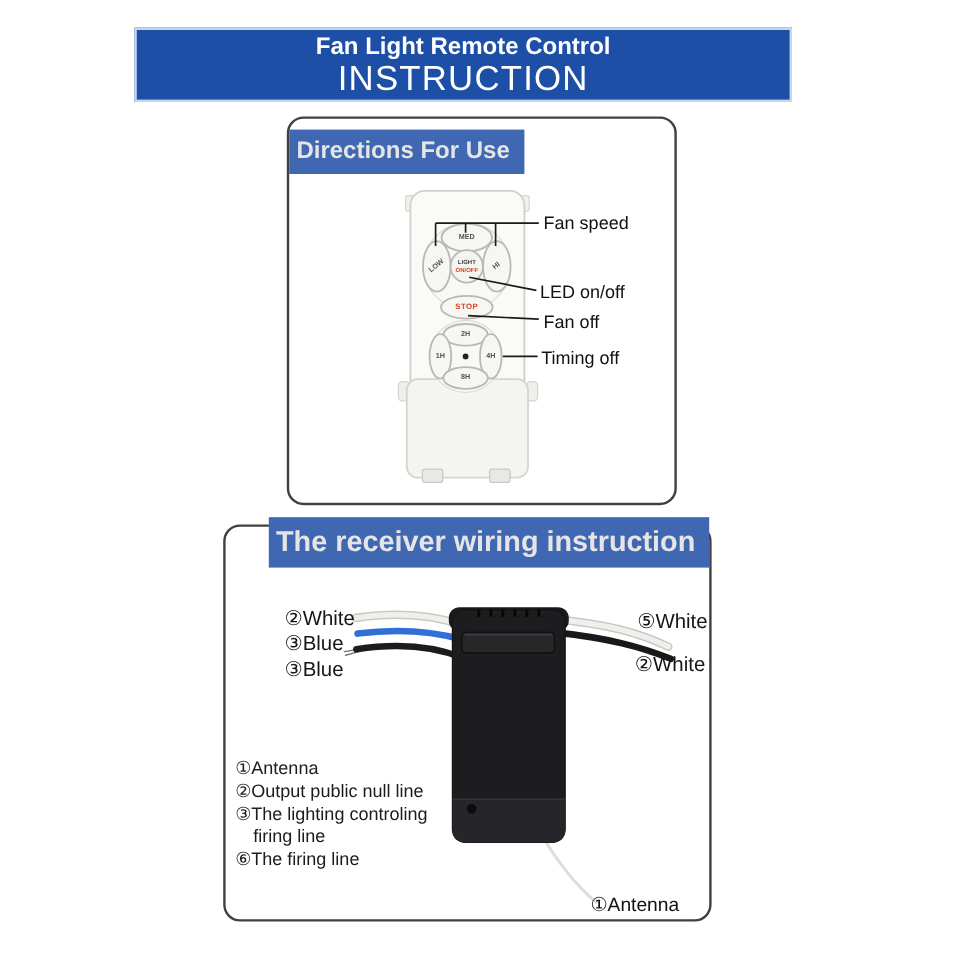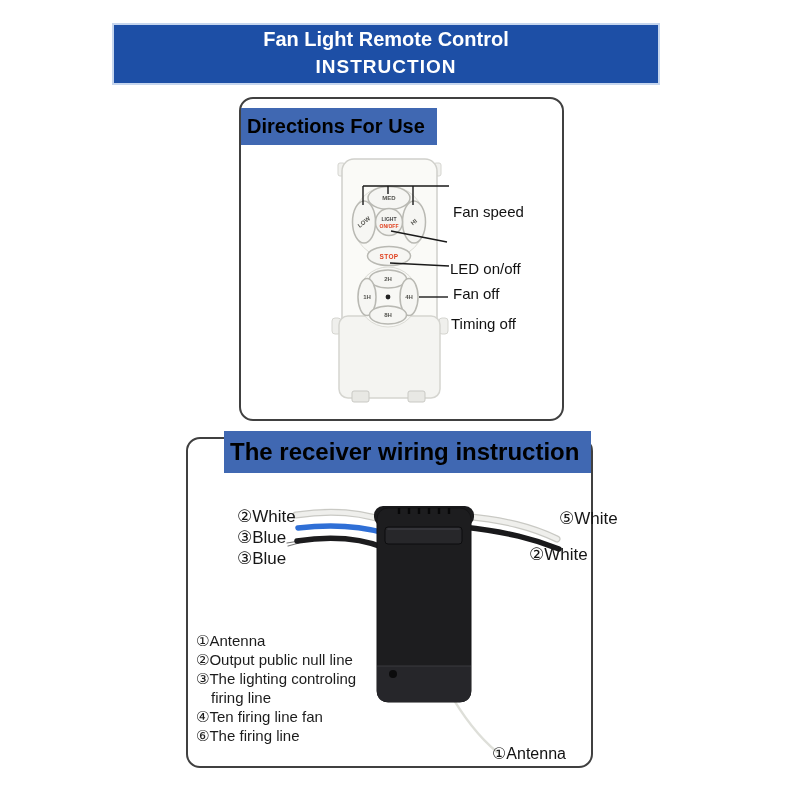--- a/index.html
+++ b/index.html
@@ -4,27 +4,27 @@
 <style>
   html,body{margin:0;padding:0;background:#fff;}
   .page{position:relative;width:800px;height:800px;background:#ffffff;overflow:hidden;
         font-family:"Liberation Sans","DejaVu Sans",sans-serif;color:#1a1a1a;}
 
   
   .banner{position:absolute;left:112px;top:23px;width:544px;height:58px;
           background:#1d4fa6;border:2px solid #c6d6ee;
           display:flex;flex-direction:column;align-items:center;justify-content:center;}
   .banner-line1{color:#fff;font-weight:bold;font-size:20px;line-height:24px;}
-  .banner-line2{color:#fff;font-weight:bold;font-size:19px;line-height:31px;letter-spacing:1px;}
+  .banner-line2{color:#fff;font-weight:normal;font-size:29px;line-height:31px;letter-spacing:1px;}
 
   
   .panel{position:absolute;border:2px solid #404040;border-radius:14px;background:#fff;}
   .panel1{left:239px;top:97px;width:321px;height:320px;}
   .panel2{left:186px;top:437px;width:403px;height:327px;}
-  .panel-title{position:absolute;background:#4068b2;color:#000000;font-weight:bold;
+  .panel-title{position:absolute;background:#4068b2;color:#e5e5e5;font-weight:bold;
                padding:7px 12px 7px 6px;white-space:nowrap;text-align:right;}
   .panel1-title{left:241px;top:108px;font-size:20px;}
   .panel2-title{left:188px;top:431px;font-size:24px;margin-left:36px;}
 
   
   svg.art{position:absolute;left:0;top:0;pointer-events:none;}
 
   
   .btn{position:absolute;transform:translate(-50%,-50%);font-size:6px;font-weight:bold;
        color:#53534e;letter-spacing:0;white-space:nowrap;}
@@ -33,32 +33,32 @@
   .btn-hi{left:414px;top:222px;transform:translate(-50%,-50%) rotate(-38deg);}
   .btn-light{left:389px;top:219px;font-size:5px;color:#444;}
   .btn-onoff{left:389px;top:226px;font-size:5px;color:#e0401f;}
   .btn-stop{left:389px;top:256px;color:#e0401f;font-size:6.5px;letter-spacing:.4px;}
   .btn-2h{left:388px;top:279px;}
   .btn-1h{left:367px;top:297px;}
   .btn-4h{left:409px;top:297px;}
   .btn-8h{left:388px;top:315px;}
 
   
-  .callout{position:absolute;font-size:15px;color:#111;white-space:nowrap;margin-top:25px;}
+  .callout{position:absolute;font-size:15px;color:#111;white-space:nowrap;}
   .co-fan-speed{left:453px;top:178px;}
   .co-led{left:450px;top:235px;}
   .co-fan-off{left:453px;top:260px;}
   .co-timing{left:451px;top:290px;}
 
   
   .wire-label{position:absolute;font-size:17px;color:#161616;white-space:nowrap;}
   .wl-white-l{left:237px;top:506px;}
   .wl-blue-l{left:237px;top:527px;}
   .wl-black-l{left:237px;top:548px;}
-  .wl-white-r{left:531px;top:508px;margin-left:28px;}
+  .wl-white-r{left:531px;top:508px;}
   .wl-black-r{left:529px;top:544px;}
 
   
   .legend{position:absolute;left:196px;top:631px;width:188px;margin:0;padding:0;list-style:none;
           font-size:15px;line-height:19px;color:#1c1c1c;}
   .legend li{padding-left:15px;text-indent:-15px;}
 
   .antenna-callout{position:absolute;left:492px;top:744px;font-size:16px;color:#111;}
 </style>
 </head>
@@ -166,19 +166,18 @@
   <div class="wire-label wl-white-l">②White</div>
   <div class="wire-label wl-blue-l">③Blue</div>
   <div class="wire-label wl-black-l">③Blue</div>
   <div class="wire-label wl-white-r">⑤White</div>
   <div class="wire-label wl-black-r">②White</div>
 
   <ul class="legend">
     <li>①Antenna</li>
     <li>②Output public null line</li>
     <li>③The lighting controling firing line</li>
-    <li>④Ten firing line fan</li>
     <li>⑥The firing line</li>
   </ul>
 
   <div class="antenna-callout">①Antenna</div>
 
 </div>
 
 </body></html>

